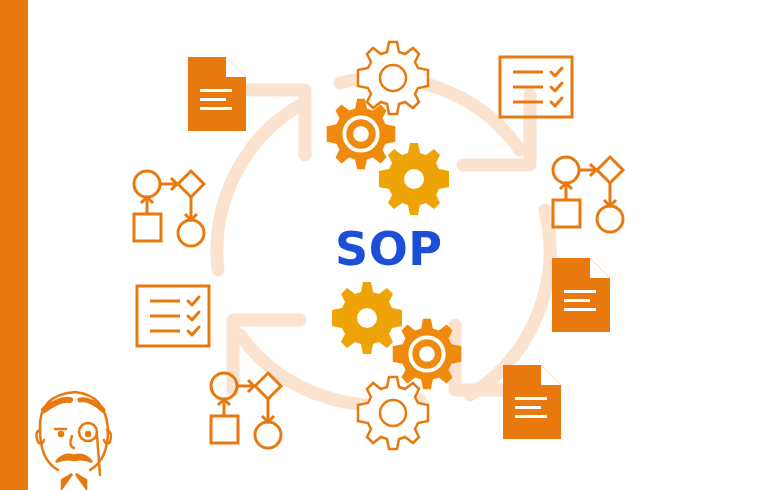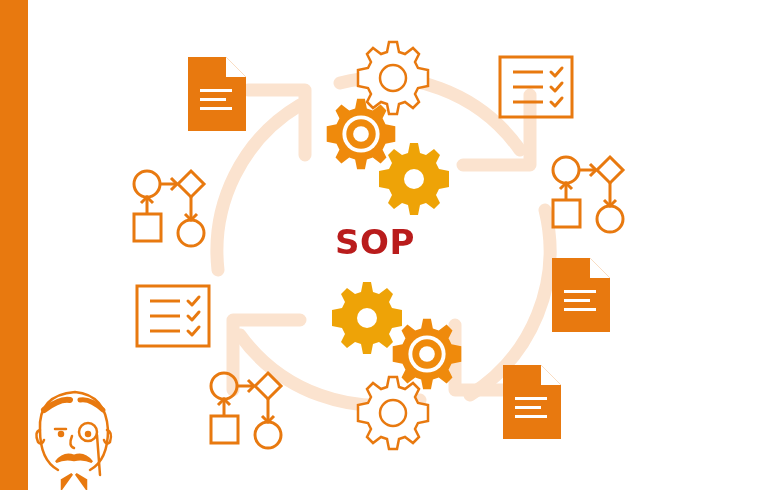--- a/index.html
+++ b/index.html
@@ -1,19 +1,19 @@
 <!DOCTYPE html>
 <html><head>
 <meta charset="utf-8">
 <style>
   html, body { margin:0; padding:0; }
   body { width:768px; height:490px; background:#ffffff; position:relative; overflow:hidden; font-family:"Liberation Sans", sans-serif; }
   .left-bar { position:absolute; left:0; top:0; width:28px; height:490px; background:#e8790f; }
   svg.canvas { position:absolute; left:0; top:0; }
-  .title { position:absolute; left:335px; top:222px; width:100px; text-align:left; font-family:"DejaVu Sans", sans-serif; font-weight:bold; font-size:34px; color:#b91c1c; letter-spacing:0.5px; }
+  .title { position:absolute; left:335px; top:222px; width:100px; text-align:left; font-family:"DejaVu Sans", sans-serif; font-weight:bold; font-size:46px; color:#1d4ed8; letter-spacing:0.5px; }
 </style>
 </head>
 <body>
 
 <div class="left-bar"></div>
 
 <svg class="canvas" width="768" height="490" viewBox="0 0 768 490">
   <defs>
     <g id="doc">
       <path d="M0,0 H38 L58,20 V74 H0 Z" fill="#e8790f"></path>

